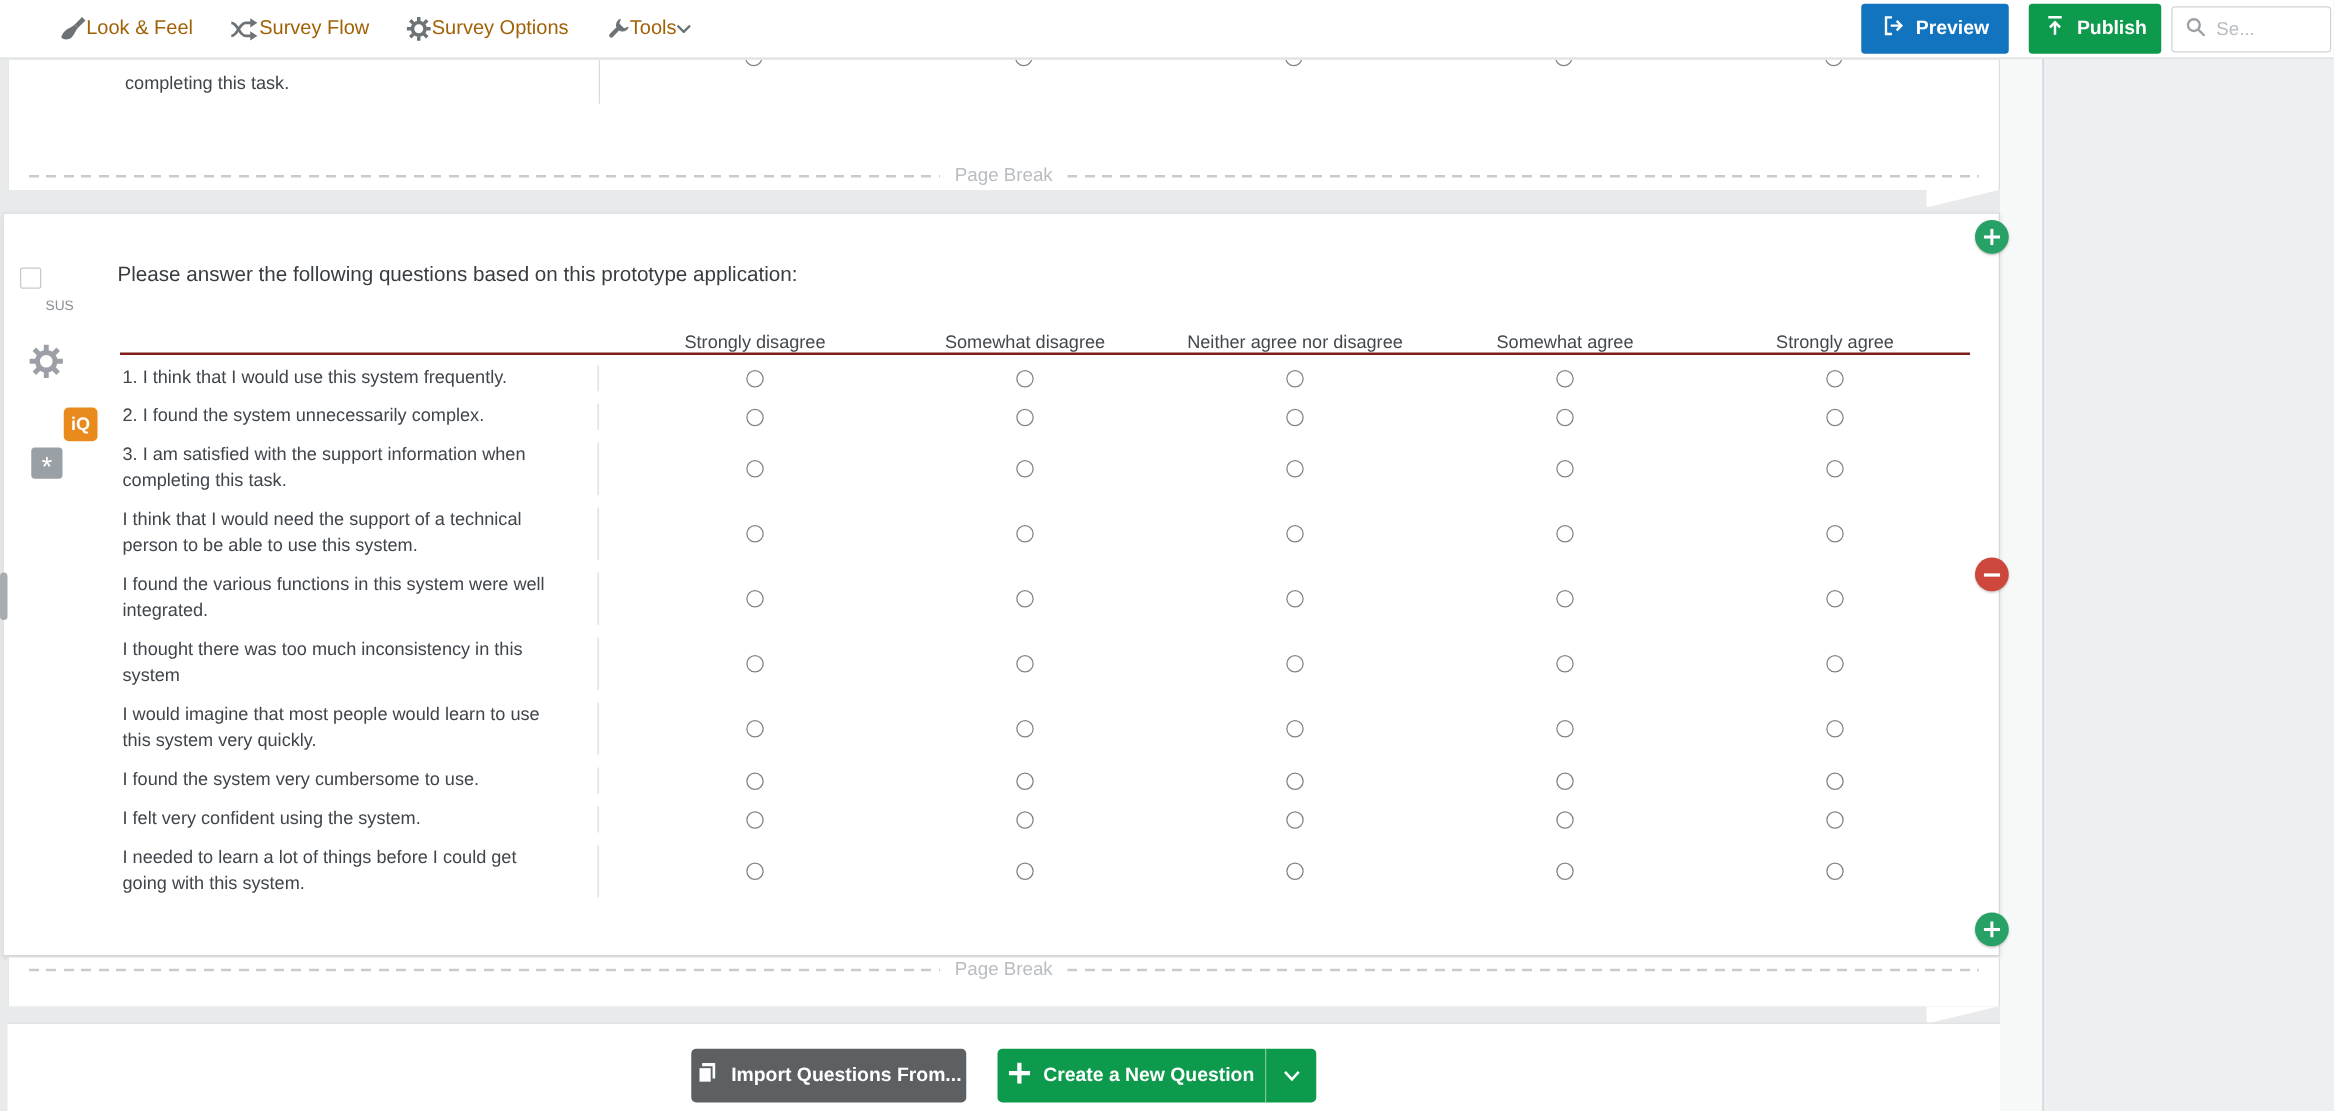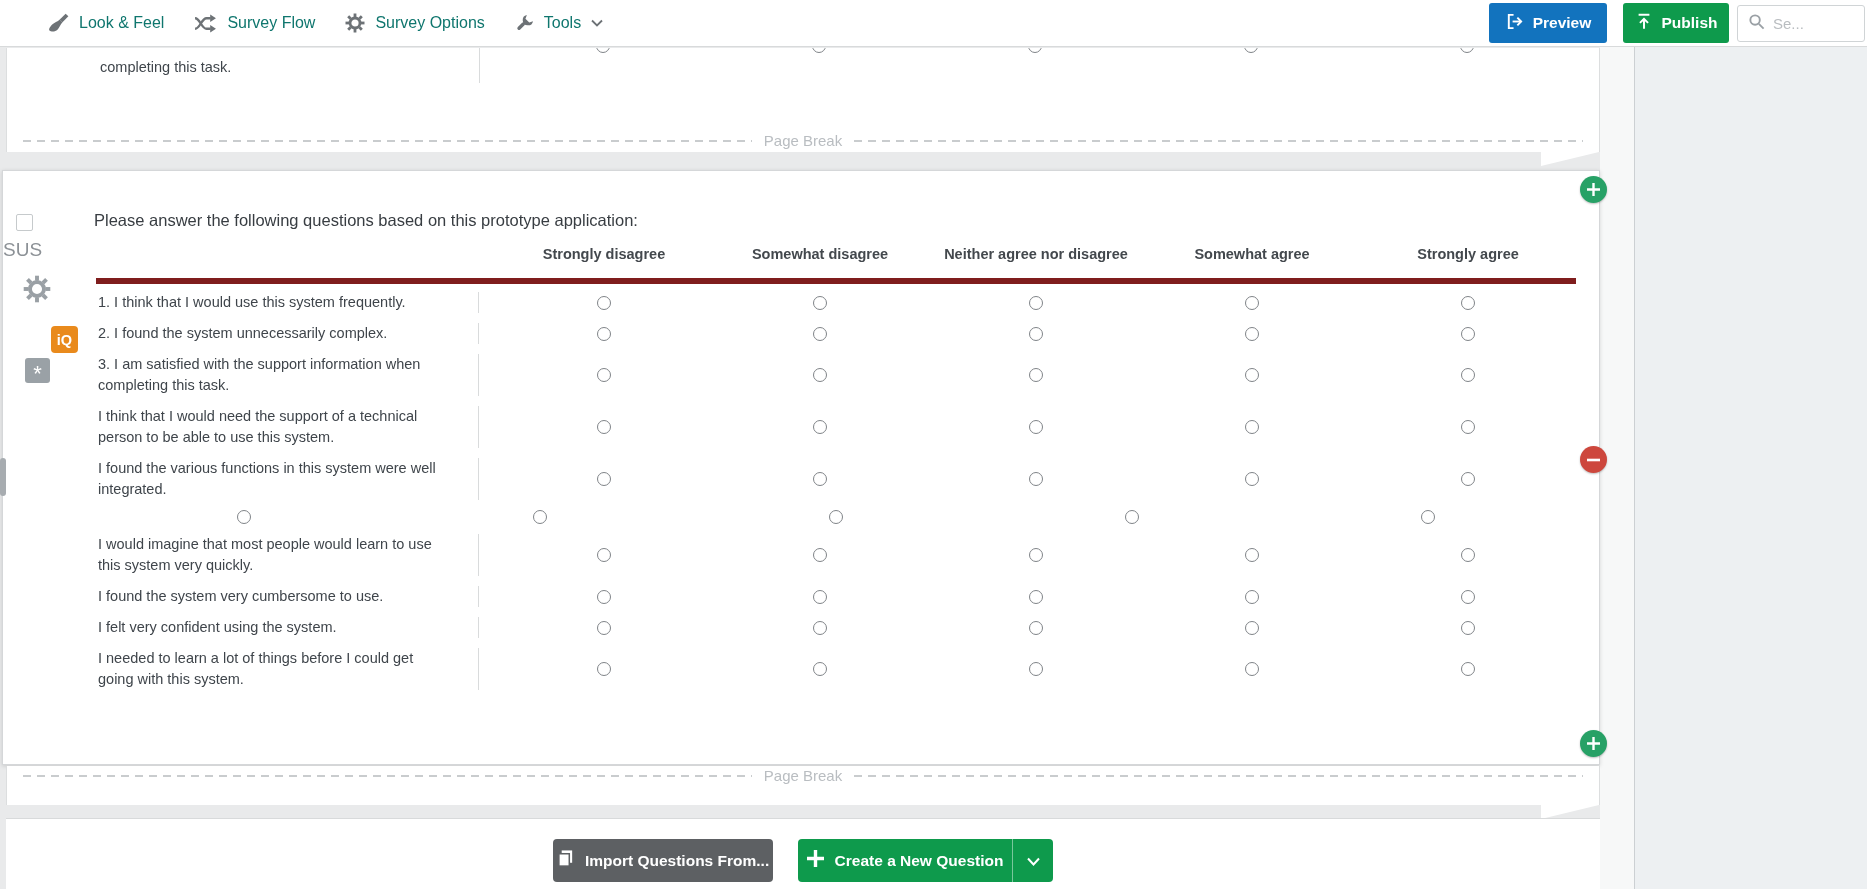--- a/index.html
+++ b/index.html
@@ -7,21 +7,21 @@
   body { font-family:"Liberation Sans", sans-serif; background:#e9eaeb; overflow:hidden; }
   #app { position:relative; width:1867px; height:889px; }
 
   
   .right-strip { position:absolute; left:1600px; top:47px; width:34px; bottom:0; background:#f7f8f8; }
   .right-panel { position:absolute; left:1634px; top:47px; right:0; bottom:0; background:#edf0f2; border-left:1px solid #ccd0d3; }
 
   
   .toolbar { position:absolute; top:0; left:0; right:0; height:47px; background:#fff; border-bottom:1px solid #d8dadb; z-index:10; }
   .tb-left { position:absolute; left:48px; top:0; height:46px; display:flex; align-items:center; gap:30px; }
-  .tb-item { display:flex; align-items:center; gap:10px; color:#0f766e; font-size:16px; cursor:pointer; white-space:nowrap; }
+  .tb-item { display:flex; align-items:center; color:#a16207; font-size:16px; cursor:pointer; white-space:nowrap; }
   .tb-item svg { display:block; flex:none; }
   .btn { position:absolute; top:3px; height:40px; border-radius:3px; display:flex; align-items:center; justify-content:center; gap:9px; color:#fff; font-size:15.5px; font-weight:600; cursor:pointer; }
   .btn-preview { left:1489px; width:118px; background:var(--preview-blue); }
   .btn-publish { left:1623px; width:106px; background:var(--publish-green); }
   .searchbox { position:absolute; left:1737px; top:5px; width:128px; height:37px; border:1px solid #d0d4d6; border-radius:3px; background:#fff; display:flex; align-items:center; padding:0 10px; gap:8px; }
   .searchbox input { border:none; outline:none; width:76px; font-size:15px; color:#6d28d9; font-family:"Liberation Sans", sans-serif; background:transparent; }
   .searchbox input::placeholder { color:#b9bdc0; }
 
   
   .block1 { position:absolute; left:6px; top:48px; width:1594px; height:104px; background:#fff;
@@ -40,30 +40,30 @@
               border-left:1px solid #dcdedf; border-right:1px solid #dcdedf; }
   .pb2-wrap .pagebreak { top:2px; }
   .fold { position:absolute; width:58px; height:14px; background:#fff; clip-path:polygon(0 0,100% 0,0 100%); }
   .fold1 { left:1541px; top:152px; }
   .fold2 { left:1541px; top:805px; }
 
   
   .sus-card { position:absolute; left:2px; top:170px; width:1598px; height:595px; background:#fff;
               border:1px solid #d5d7d9; box-shadow:0 1px 4px rgba(0,0,0,0.14); }
   .sus-checkbox { position:absolute; left:13px; top:43px; width:17px; height:17px; border:1.5px solid #c6cacc; border-radius:2px; background:#fff; cursor:pointer; }
-  .sus-label { position:absolute; left:0; top:68px; width:44px; text-align:left; font-size:19px; color:#8c9196; }
+  .sus-label { position:absolute; left:12px; top:68px; width:44px; text-align:right; font-size:11px; color:#8c9196; }
   .sus-gear { position:absolute; left:20px; top:104px; color:#9aa0a5; cursor:pointer; }
   .iq-badge { position:absolute; left:21px; top:155px; width:27px; height:27px; background:var(--iq-orange); border-radius:4px; color:#fff; font-weight:700; font-size:14.5px; display:flex; align-items:center; justify-content:center; cursor:pointer;margin-left:27px; }
   .ast-badge { position:absolute; left:22px; top:187px; width:25px; height:25px; background:#9aa1a6; border-radius:3px; color:#fff; font-size:22px; line-height:1; cursor:pointer; text-align:center; }
   .ast-badge span { position:relative; top:5px; }
   .q-text { position:absolute; left:91px; top:40px; font-size:16.5px; color:#383d42; }
 
   
   .matrix { position:absolute; left:93px; top:75px; width:1480px; }
-  .m-head { display:flex; height:38px; align-items:flex-start; border-bottom:6px solid #7f1d1d;font-weight:bold; }
+  .m-head { display:flex; height:38px; align-items:flex-end; border-bottom:2px solid #7f1d1d; }
   .m-statement-h { width:400px; flex:none; }
   .m-col { flex:1; text-align:center; font-size:14.5px; color:#43484d; }
   .m-row { display:flex; align-items:center; padding:5px 0;justify-content:space-between; }
   .m-row:first-child { margin-top:3px; }
   .m-statement { width:383px; flex:none; margin-right:17px; border-right:1px solid #d9dbdc;
                  padding:0 26px 0 2px; font-size:14.5px; line-height:21px; color:#3f454b;
                  align-self:stretch; display:flex; align-items:center; cursor:text; }
   .m-cell { flex:1; display:flex; justify-content:center; }
   .radio { width:14px; height:14px; border:1.5px solid #808488; border-radius:50%; background:#fff; cursor:pointer; display:block; }
 
@@ -317,20 +317,21 @@
               <span class="radio"></span>
             </div>
             <div class="m-cell">
               <span class="radio"></span>
             </div>
             <div class="m-cell">
               <span class="radio"></span>
             </div>
           </div>
           <div class="m-row">
+            <div class="m-statement">I thought there was too much inconsistency in this system</div>
             <div class="m-cell">
               <span class="radio"></span>
             </div>
             <div class="m-cell">
               <span class="radio"></span>
             </div>
             <div class="m-cell">
               <span class="radio"></span>
             </div>
             <div class="m-cell">

